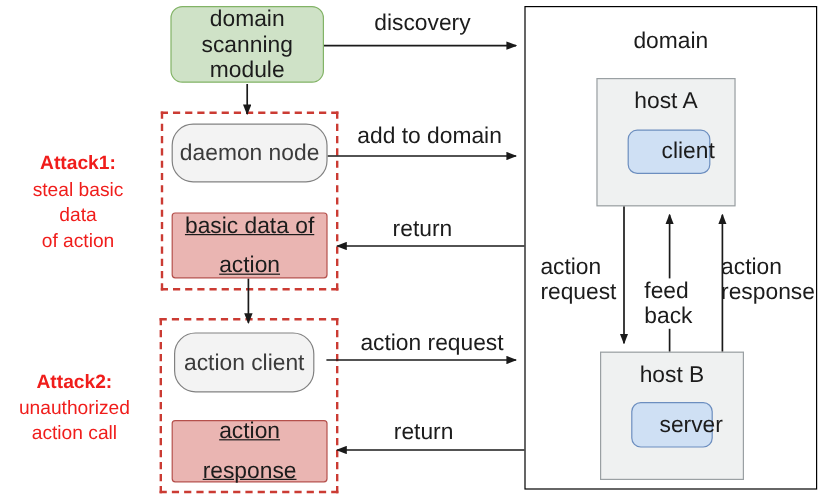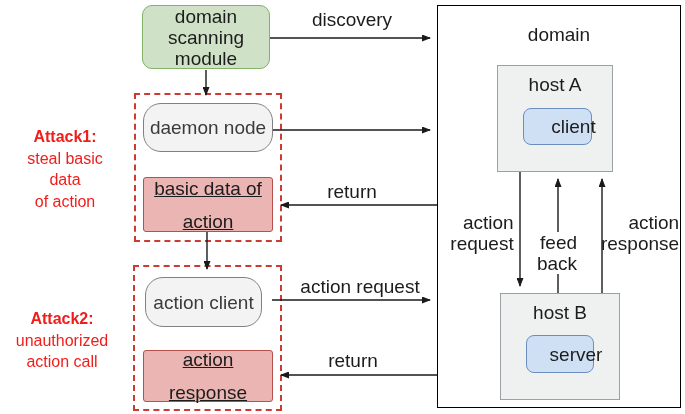--- a/index.html
+++ b/index.html
@@ -12,21 +12,21 @@
         text-align:center;white-space:pre-line;font-size:19px;line-height:21px;z-index:3;}
   .green{background:var(--green-fill);border:1px solid var(--green-stroke);border-radius:10px;}
   .grayr{background:var(--gray-fill);border:1px solid var(--gray-stroke);border-radius:18px;color:#3b3b3b;}
   .pink{background:var(--pink-fill);border:1px solid var(--pink-stroke);border-radius:3px;line-height:33px;text-decoration:underline;}
   .blue{background:var(--blue-fill);border:1px solid var(--blue-stroke);border-radius:8px;padding-left:32px;}
   .dashed{border:2px dashed var(--dashed-stroke);background:transparent;}
   .domain-box{border:1.5px solid #000;background:#fff;}
   .host{background:var(--host-fill);border:1px solid var(--host-stroke);}
   .btitle{position:absolute;text-align:center;font-size:19px;z-index:3;}
   .elabel{position:absolute;font-size:19px;line-height:21px;transform:translateX(-50%);
-          white-space:pre-line;text-align:right;z-index:3;}
+          white-space:pre-line;text-align:left;z-index:3;}
   .wbg{background:#fff;padding:0 2px;margin-top:20px;}
   .attack{position:absolute;color:var(--attack-text);text-align:center;font-size:16px;line-height:21.5px;z-index:3;}
   .attack-title{font-weight:bold;}
   .attack-desc{white-space:pre-line;}
 </style>
 </head>
 <body>
 
 <div class="canvas">
 
@@ -66,20 +66,21 @@
   <div class="node pink" style="left:143px;top:350px;width:130px;height:52px">action
 response</div>
   <div class="node blue" style="left:523px;top:108px;width:69px;height:37px">client</div>
   <div class="node blue" style="left:526px;top:335px;width:68px;height:38px">server</div>
 
   <div class="btitle" style="left:437px;top:24px;width:244px">domain</div>
   <div class="btitle" style="left:500px;top:302px;width:120px">host B</div>
   <div class="btitle" style="left:497px;top:74px;width:116px">host A</div>
 
   <div class="elabel" style="left:352px;top:9px">discovery</div>
+  <div class="elabel" style="left:358px;top:103px">add to domain</div>
   <div class="elabel" style="left:352px;top:181px">return</div>
   <div class="elabel" style="left:360px;top:276px">action request</div>
   <div class="elabel" style="left:353px;top:350px">return</div>
   <div class="elabel" style="left:482px;top:212px">action
 request</div>
   <div class="elabel wbg" style="left:557px;top:212px">feed
 back</div>
   <div class="elabel" style="left:640px;top:212px">action
 response</div>
 

